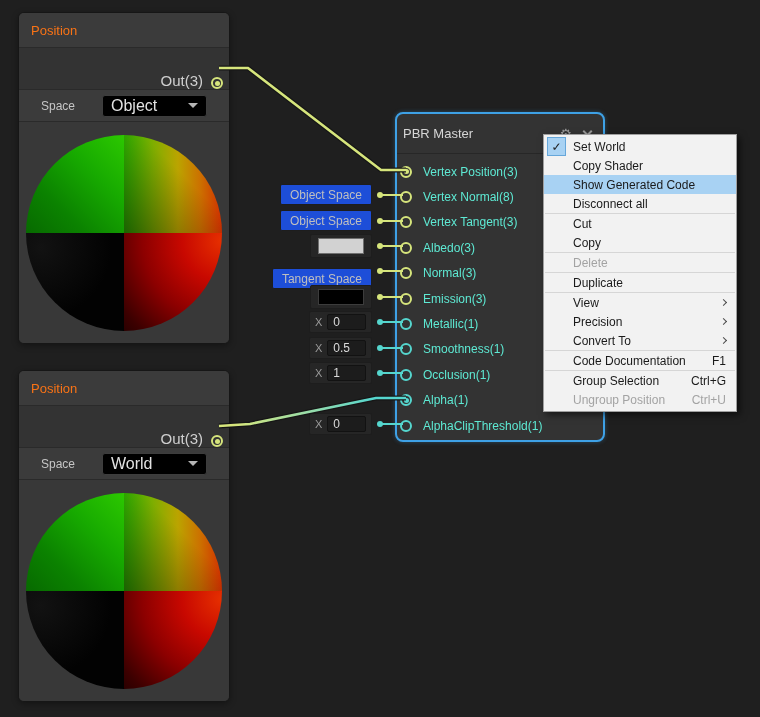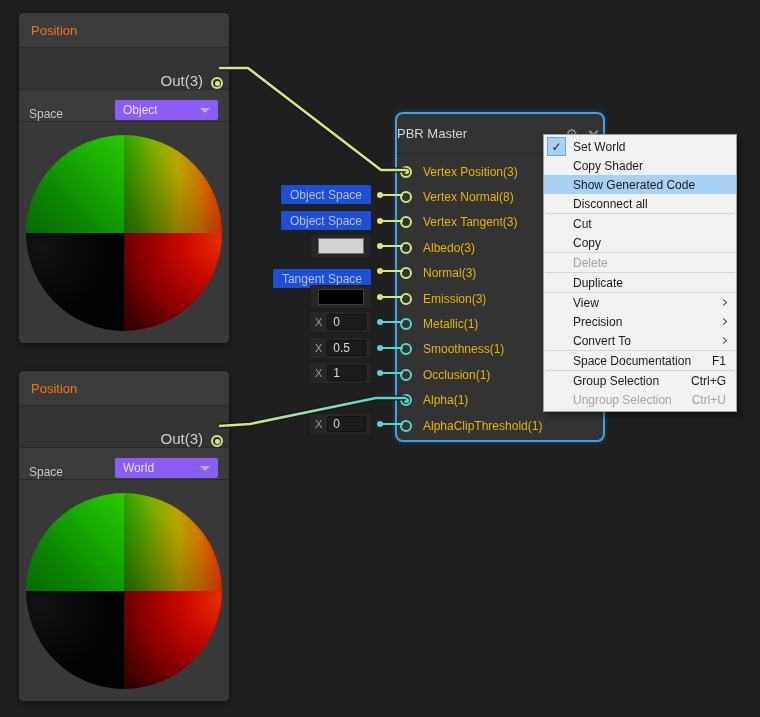--- a/index.html
+++ b/index.html
@@ -19,27 +19,27 @@
   .node-title {
     height:34px; display:flex; align-items:center; padding:0 12px;
     color:#f97316; font-size:13px; background:#3b3b3b;
   }
   .row { border-top:1px solid #2a2a2a; }
   .row-out {
     height:42px; background:#333333; display:flex; align-items:flex-end;
     justify-content:flex-end; padding-right:6px; color:#cfcfcf; font-size:15px;
   }
   .row-space {
-    height:32px; background:#3b3b3b; display:flex; align-items:flex-end;
-    padding:0 10px; color:#c6c6c6; font-size:12px;
+    height:32px; background:#3b3b3b; display:flex; align-items:center;
+    padding:0 22px; color:#c6c6c6; font-size:12px;
   }
   .dropdown {
-    margin-left:auto; width:105px; height:22px; background:#8b5cf6;
+    margin-left:auto; width:105px; height:22px; background:#000000;
     border-radius:3px; display:flex; align-items:center; padding:0 8px;
-    color:#e2e2e2; font-size:12px; border:1px solid #3d3d3d;
+    color:#e2e2e2; font-size:16px; border:1px solid #3d3d3d;
   }
   .dd-arrow {
     margin-left:auto; width:0; height:0; border-left:5px solid transparent;
     border-right:5px solid transparent; border-top:5px solid #b5b5b5;
   }
   .preview { height:222px; background:#383838; border-top:1px solid #2a2a2a;
     display:flex; align-items:center; justify-content:center; }
   .sphere { width:196px; height:196px; border-radius:50%; overflow:hidden;
     position:relative; }
   .sphere div { position:absolute; width:50%; height:50%; }
@@ -65,34 +65,34 @@
 
   .out-port { margin-left:8px; }
 
   
   .pbr {
     position:absolute; left:395px; top:112px; width:210px; height:330px;
     background:#333333; border:2px solid #3ea1e6; border-radius:8px;
     box-shadow:0 0 4px rgba(62,161,230,.35);
   }
   .pbr-title {
-    height:40px; display:flex; align-items:center; padding:0 0;
+    height:40px; display:flex; align-items:center; padding:0 6px;
     color:#d6d6d6; font-size:13px; border-bottom:1px solid #272727;
   }
   .pbr-title .spacer { flex:1; }
   .gear { color:#9a9a9a; font-size:14px; line-height:1; }
   .chev {
     width:7px; height:7px; border-right:2px solid #9a9a9a;
     border-bottom:2px solid #9a9a9a; transform:rotate(45deg);
     margin:0 6px 4px 12px;
   }
   .pbr-rows { padding-top:5px; }
   .pbr-row {
     height:25.4px; display:flex; align-items:center; padding-left:3px;
-    color:#eab308; font-size:12px;
+    color:#5eead4; font-size:12px;
   }
   .pbr-row .lbl { margin-left:11px; }
   .chip {
     position:absolute; height:21px; background:#1d4ed8; border-radius:2px;
     color:#bfbfbf; font-size:12px; display:flex; align-items:center;
     padding:0 9px; border:1px solid #1d1d1d;
   }
   .swatchbox {
     position:absolute; width:62px; height:24px; background:#262626;
     border-radius:2px; border:1px solid #1d1d1d;
@@ -369,27 +369,27 @@
     <div class="mi">
       <span>Precision</span>
       <span class="sub"></span>
     </div>
     <div class="mi">
       <span>Convert To</span>
       <span class="sub"></span>
     </div>
     <div class="msep"></div>
     <div class="mi">
-      <span>Space Documentation</span>
+      <span>Code Documentation</span>
       <span class="short">F1</span>
     </div>
     <div class="msep"></div>
     <div class="mi">
       <span>Group Selection</span>
       <span class="short">Ctrl+G</span>
     </div>
     <div class="mi disabled">
-      <span>Ungroup Selection</span>
+      <span>Ungroup Position</span>
       <span class="short">Ctrl+U</span>
     </div>
   </div>
 
 </div>
 
 </body></html>

